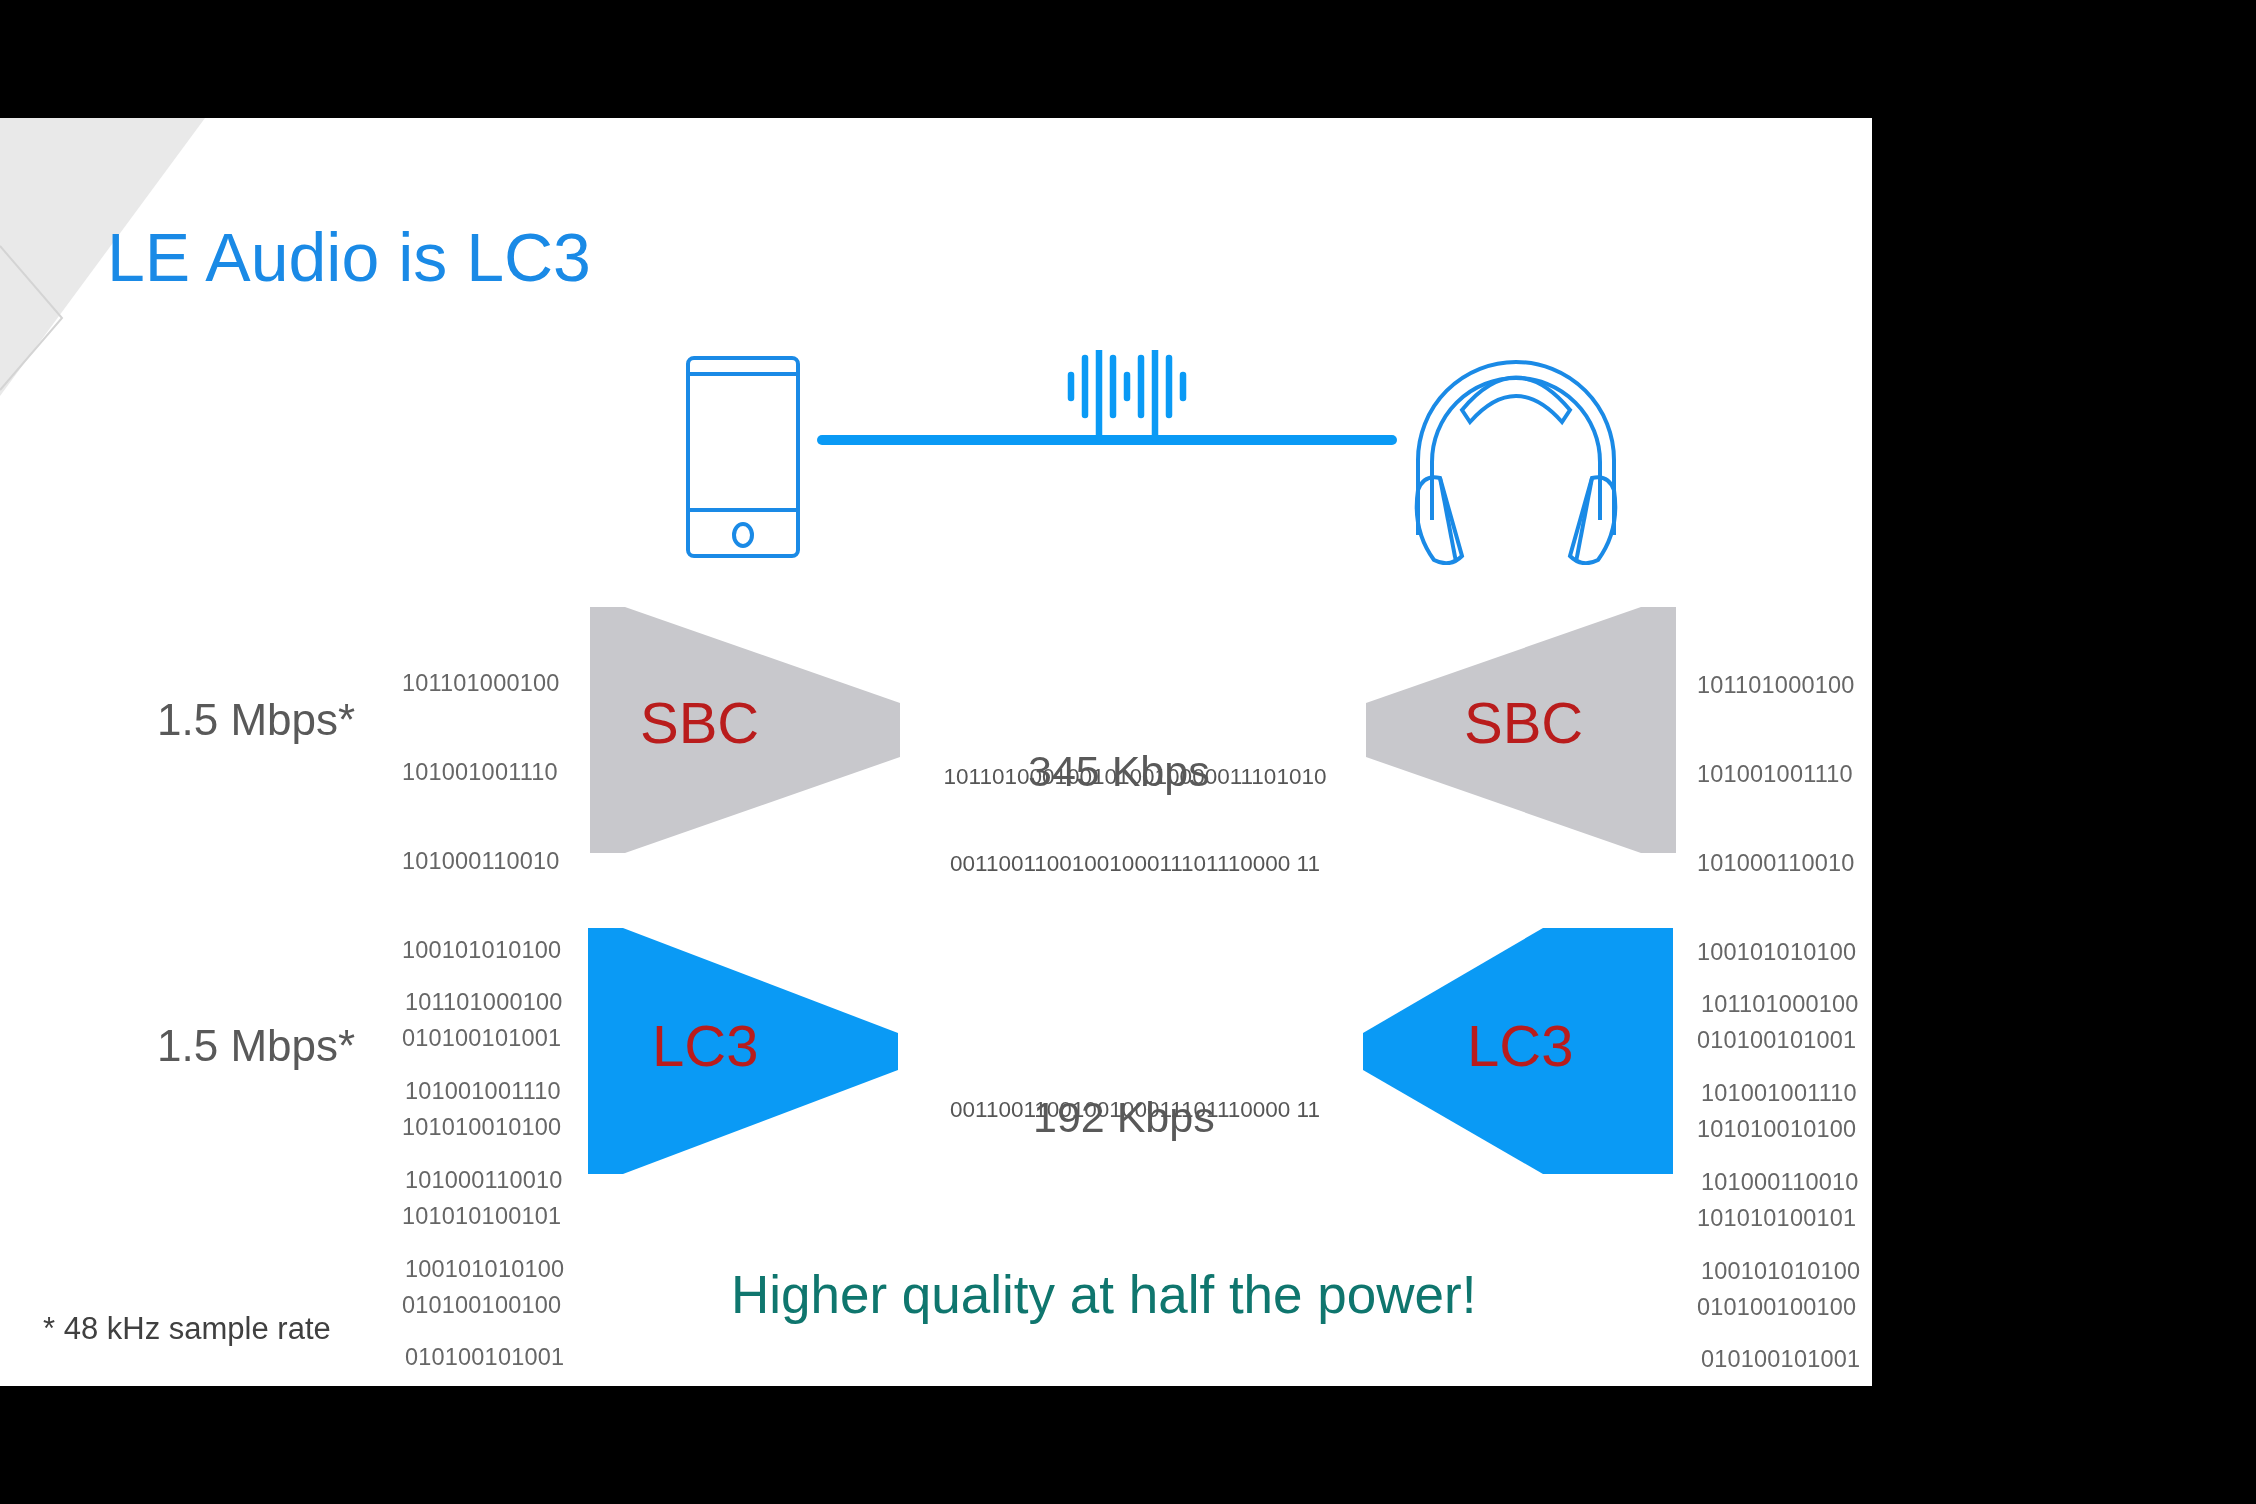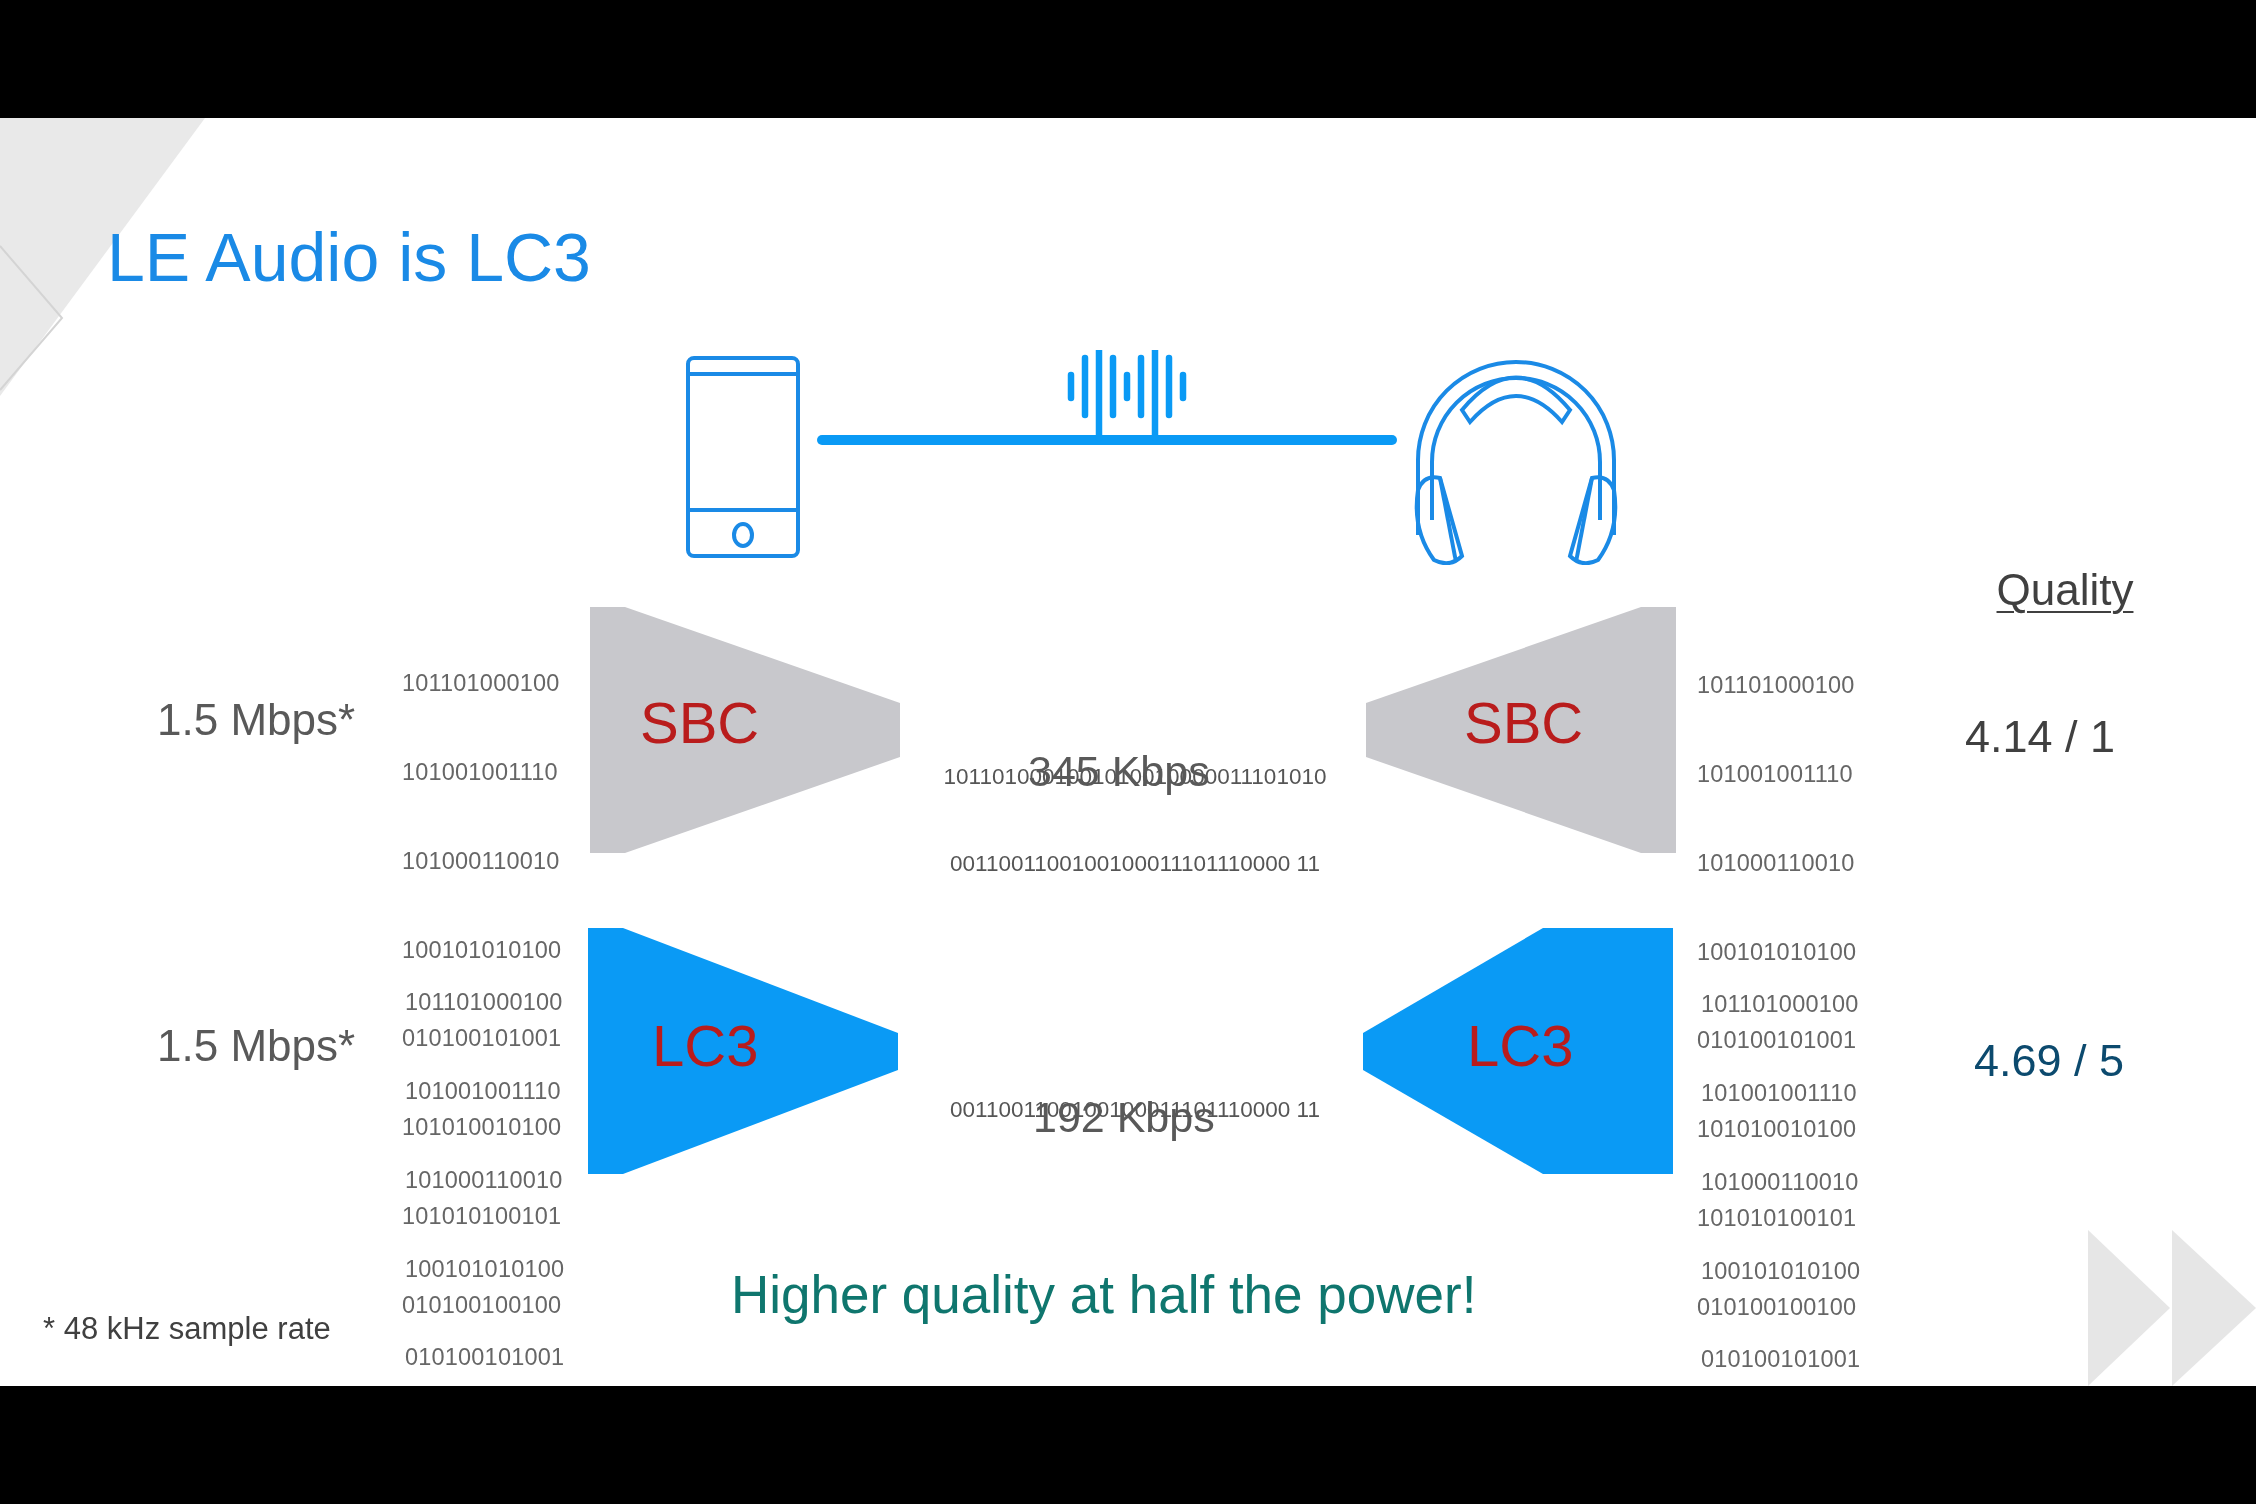--- a/index.html
+++ b/index.html
@@ -1,18 +1,18 @@
 <!DOCTYPE html>
 <html><head>
 <meta charset="utf-8">
 <style>
   html, body { margin:0; padding:0; }
   body { width:2256px; height:1504px; background:#000; position:relative; overflow:hidden;
          font-family:"Liberation Sans", sans-serif; }
-  .slide { position:absolute; left:0; top:118px; width:2256px; height:1268px; background:#fff; overflow:hidden; }
+  .slide { position:absolute; left:0; top:118px; width:1872px; height:1268px; background:#fff; overflow:hidden; }
   .abs { position:absolute; }
   .deco-svg { position:absolute; left:0; top:0; }
   .title { position:absolute; left:107px; top:105px; font-size:68px; color:#1a8ae6; white-space:nowrap; line-height:1; }
   .binary { position:absolute; font-size:23.5px; color:#666; line-height:29.6px; white-space:pre; letter-spacing:0.2px; }
   .bitrate { position:absolute; font-size:44px; color:#595959; white-space:nowrap; line-height:1; }
   .codec-label { position:absolute; font-size:58px; color:#b91c1c; white-space:nowrap; line-height:1; }
   .mid-binary { position:absolute; font-size:22.5px; color:#555; line-height:29px; white-space:pre; text-align:center; }
   .kbps { position:absolute; font-size:43px; color:#595959; white-space:nowrap; line-height:1; }
   .rating-head { position:absolute; font-size:44px; color:#404040; text-align:center; line-height:56px; white-space:nowrap; }
   .rating-head .u { text-decoration:underline; text-underline-offset:6px; text-decoration-thickness:2px; }

